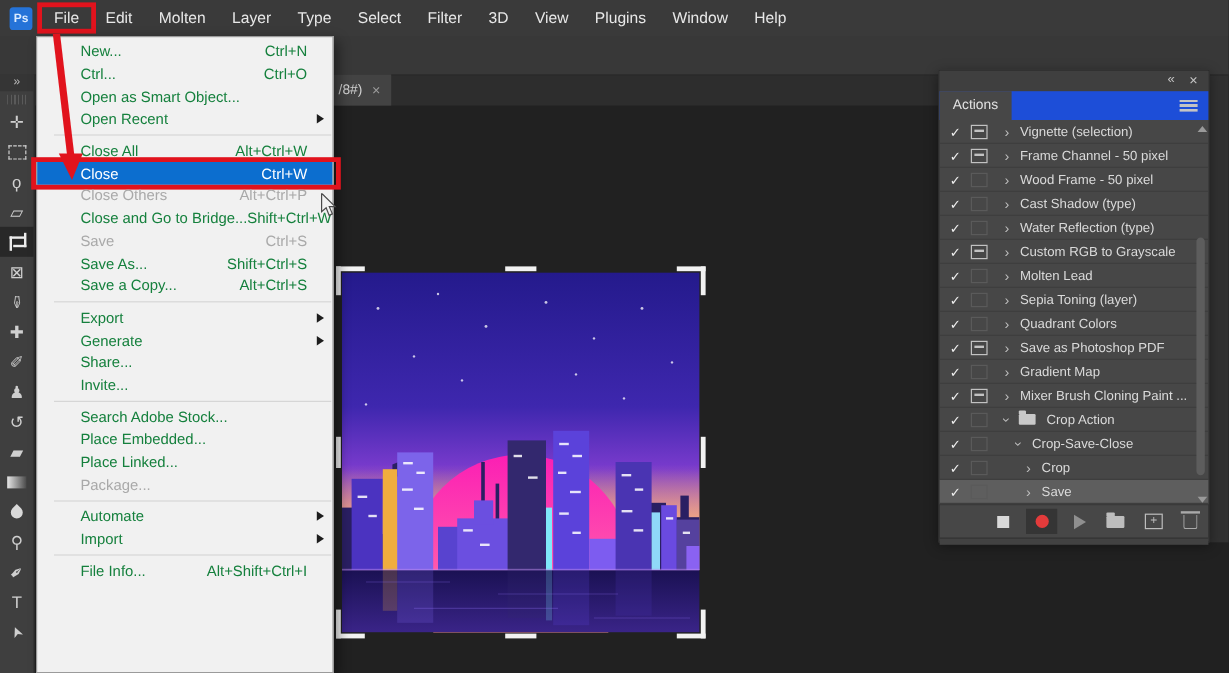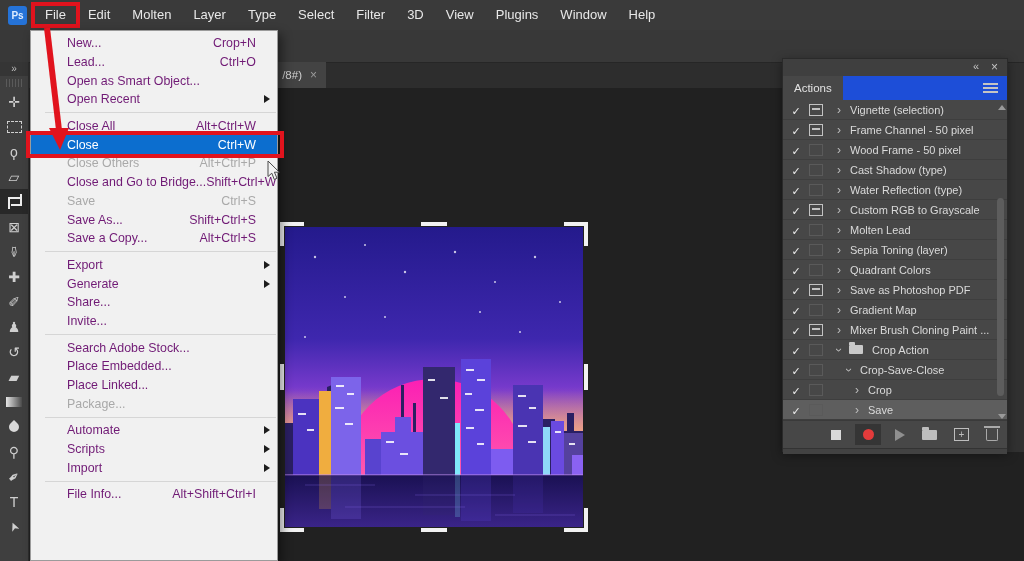--- a/index.html
+++ b/index.html
@@ -120,21 +120,21 @@
   .ap-folder{margin-left:17px;width:15px;height:10px;background:#bdbdbd;border-radius:1px;position:relative;}
   .ap-folder::before{content:"";position:absolute;top:-3px;left:0;width:7px;height:3px;background:#bdbdbd;border-radius:1px 1px 0 0;}
   .ap-new{margin-left:17px;width:13px;height:11px;border:1px solid #bdbdbd;color:#bdbdbd;font-size:10px;line-height:11px;text-align:center;}
   .ap-trash{margin-left:17px;width:10px;height:11px;border:1px solid #a9a9a9;border-top:none;border-radius:0 0 2px 2px;position:relative;}
   .ap-trash::before{content:"";position:absolute;top:-3px;left:-3px;width:16px;height:2px;background:#a9a9a9;}
   .ap-grip{height:5px;background:#424242;border-top:1px solid #333;}
 
   
   .file-menu{left:30px;top:30px;width:248px;height:531px;background:#f1f1f1;border:1px solid #9b9b9b;
              box-shadow:4px 4px 10px rgba(0,0,0,.45);padding-top:3px;z-index:40;box-sizing:border-box;}
-  .mi{display:flex;align-items:center;height:18.7px;padding:0 8px 0 36px;position:relative;font-size:12.4px;color:#701a75;}
+  .mi{display:flex;align-items:center;height:18.7px;padding:0 8px 0 36px;position:relative;font-size:12.4px;color:#15803d;}
   .mi-label{white-space:nowrap;}
   .mi-short{margin-left:auto;padding-right:13px;white-space:nowrap;}
   .mi.dis{color:#a9a9a9;}
   .mi.hl{background:#0c6ecf;color:#fff;}
   .mi.sep{height:8px;padding:0 1px;}
   .mi.sep::after{content:"";width:100%;height:1px;background:#d6d6d6;margin:auto;}
   .mi-arrow{display:none;}
   .mi.sub .mi-arrow{display:block;position:absolute;right:7px;top:50%;transform:translateY(-50%);
            width:0;height:0;border-left:6px solid #1d1d1d;border-top:4px solid transparent;border-bottom:4px solid transparent;}
   .mi.ann::after{content:"";position:absolute;left:-5px;right:-7px;top:-4px;bottom:-4px;border:4px solid #e1131d;pointer-events:none;}
@@ -558,26 +558,26 @@
     <div class="ap-new">+</div>
     <div class="ap-trash"></div>
   </div>
   <div class="ap-grip"></div>
 </div>
 
 <div class="abs file-menu">
 
     <div class="mi">
       <span class="mi-label">New...</span>
-      <span class="mi-short">Crop+N</span>
-
-    </div>
-
-    <div class="mi">
-      <span class="mi-label">Lead...</span>
+      <span class="mi-short">Ctrl+N</span>
+
+    </div>
+
+    <div class="mi">
+      <span class="mi-label">Ctrl...</span>
       <span class="mi-short">Ctrl+O</span>
 
     </div>
 
 
 
     <div class="mi">
       <span class="mi-label">Open as Smart Object...</span>
       <span class="mi-short"></span>
 
@@ -703,25 +703,20 @@
       <span class="mi-short"></span>
 
     </div>
 
     <div class="mi sub">
       <span class="mi-label">Automate</span>
       <span class="mi-short"></span>
       <span class="mi-arrow"></span>
     </div>
 
-    <div class="mi sub">
-      <span class="mi-label">Scripts</span>
-      <span class="mi-short"></span>
-      <span class="mi-arrow"></span>
-    </div>
 
     <div class="mi sub">
       <span class="mi-label">Import</span>
       <span class="mi-short"></span>
       <span class="mi-arrow"></span>
     </div>
 
     <div class="mi sep">
       <span class="mi-label"></span>
       <span class="mi-short"></span>

